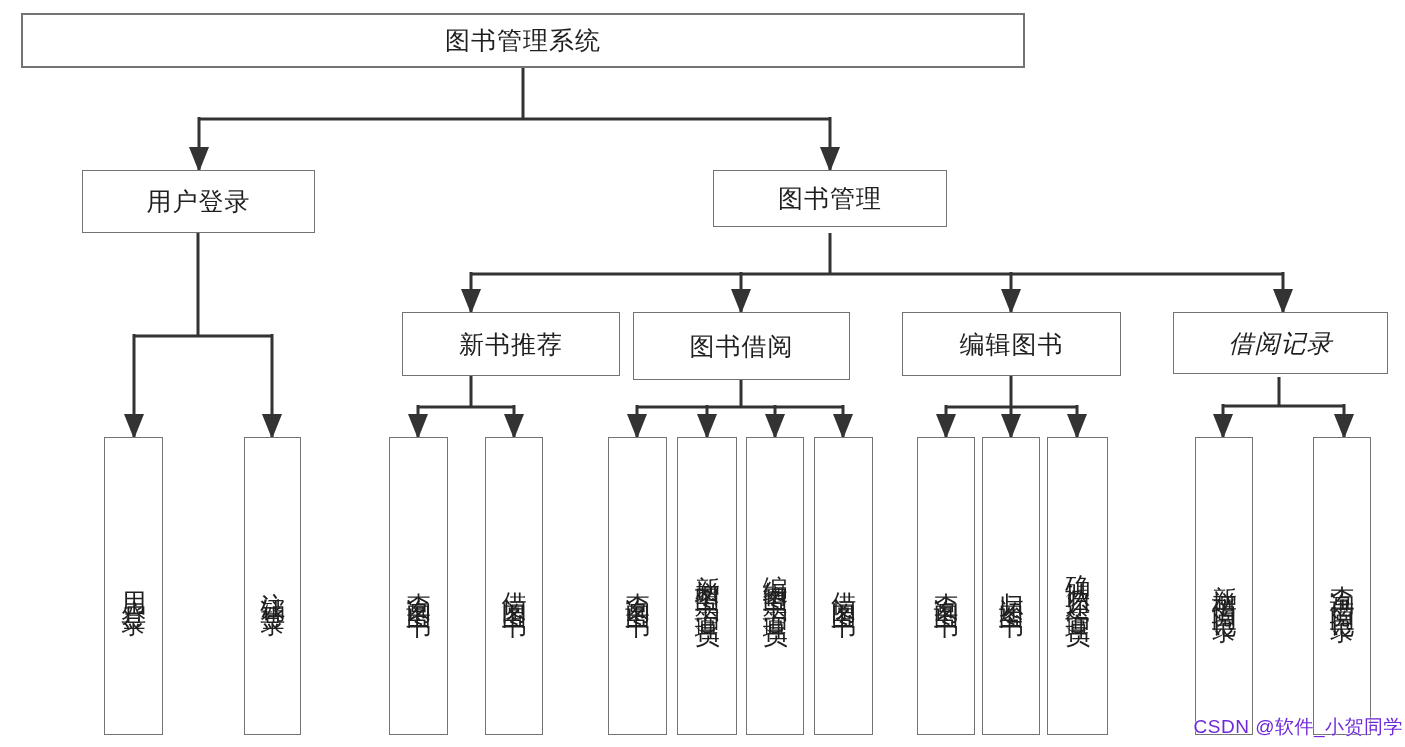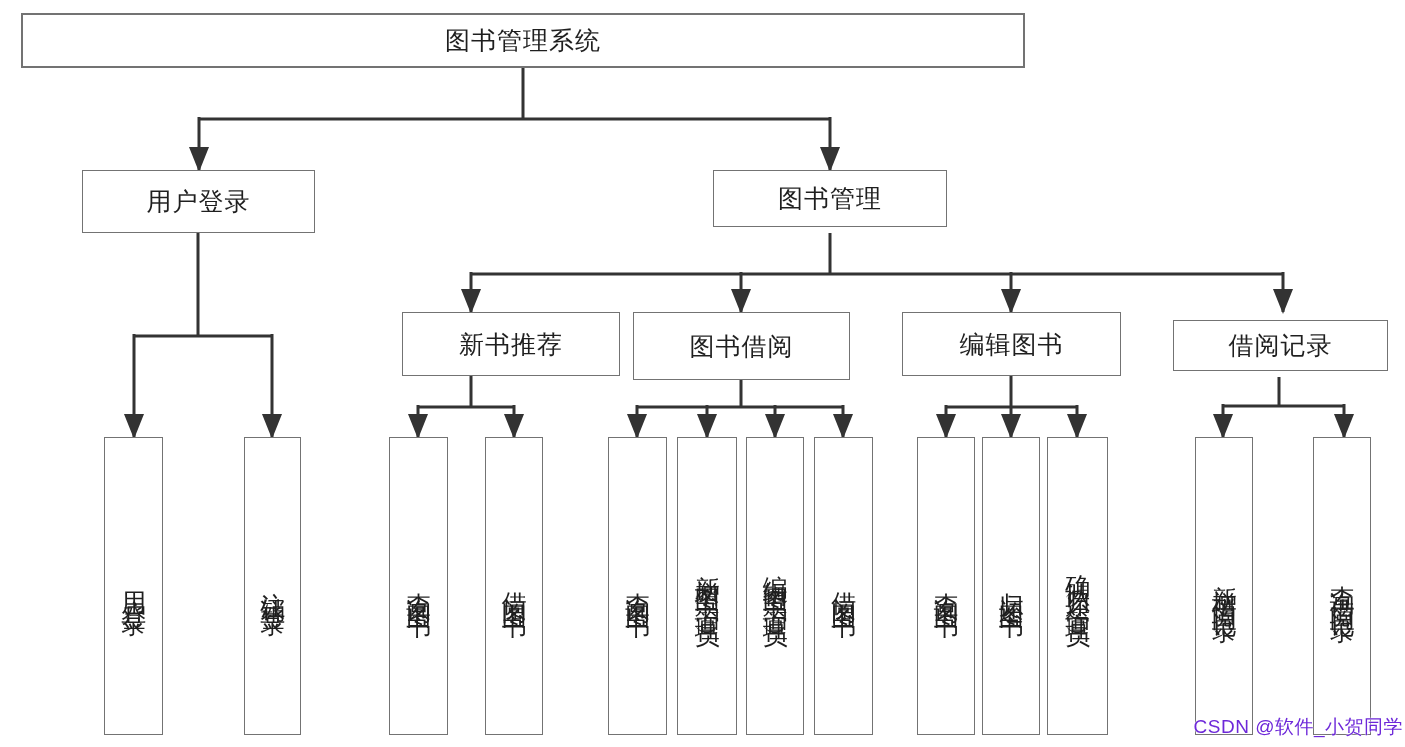--- a/index.html
+++ b/index.html
@@ -99,21 +99,21 @@
 
   <div class="box" style="left:362px; top:312px; width:218px; height:64px;margin-left:40px;">
     <span class="h-label">新书推荐</span>
   </div>
   <div class="box" style="left:633px; top:312px; width:217px; height:68px;">
     <span class="h-label">图书借阅</span>
   </div>
   <div class="box" style="left:902px; top:312px; width:219px; height:64px;">
     <span class="h-label">编辑图书</span>
   </div>
-  <div class="box" style="left:1173px; top:320px; width:215px; height:51px;">
+  <div class="box" style="left:1173px; top:312px; width:215px; height:62px;font-style:italic;">
     <span class="h-label">借阅记录</span>
   </div>
 
   <div class="box v-box" style="left:104px; top:437px; width:59px; height:298px;">
     <span>用户登录</span>
   </div>
   <div class="box v-box" style="left:244px; top:437px; width:57px; height:298px;">
     <span>注销登录</span>
   </div>
 

